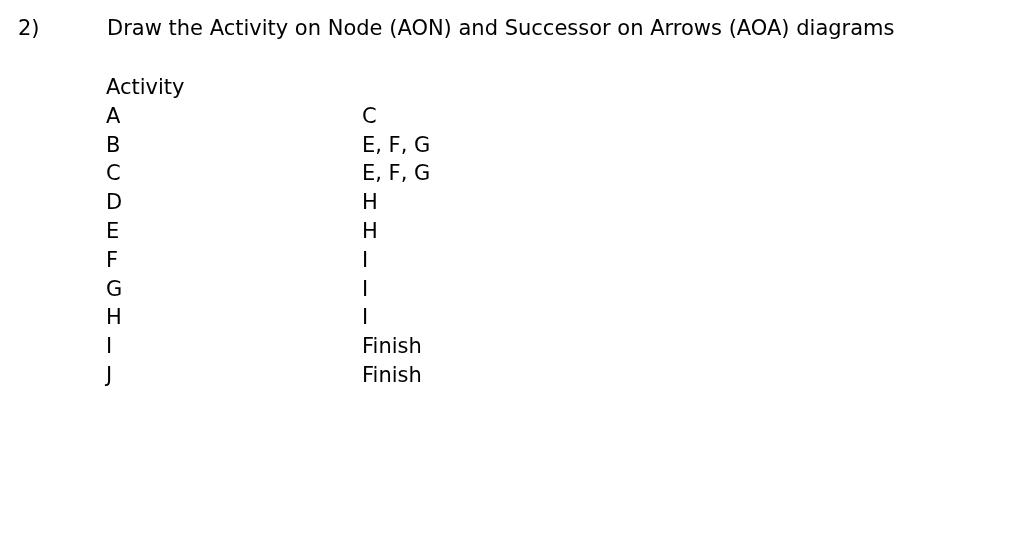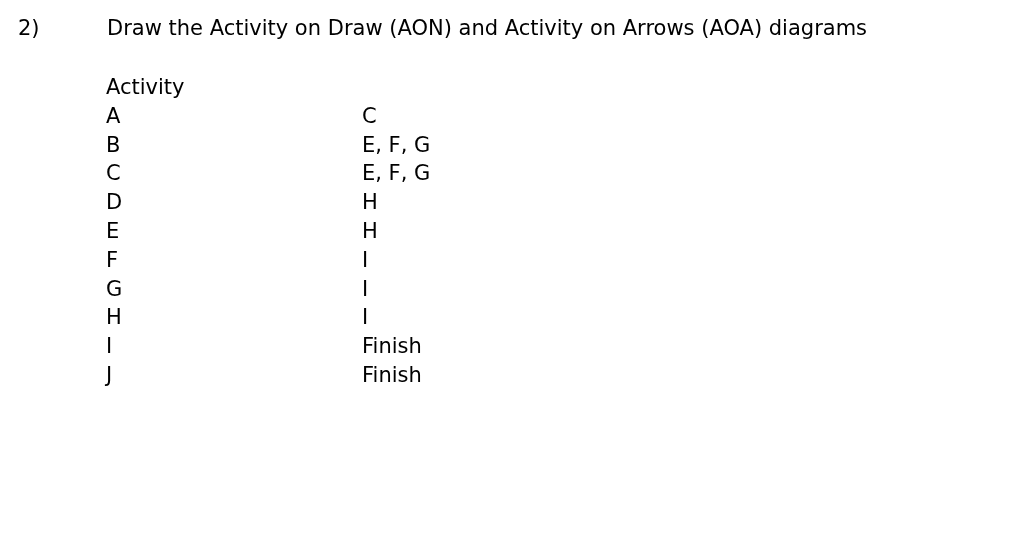--- a/index.html
+++ b/index.html
@@ -70,21 +70,21 @@
   }
   .header-row .cell {
     font-weight: normal;
   }
 </style>
 </head>
 <body>
 
 <div class="question-block">
   <span class="question-number">2)</span>
-  <span class="question-text">Draw the Activity on Draw (AON) and Activity on Arrows (AOA) diagrams</span>
+  <span class="question-text">Draw the Activity on Node (AON) and Successor on Arrows (AOA) diagrams</span>
 </div>
 
 <div class="table-block">
 
   <div class="table-row header-row">
     <span class="cell col-activity">Activity</span>
   </div>
 
   <div class="table-row">
     <span class="cell col-activity">A</span>

